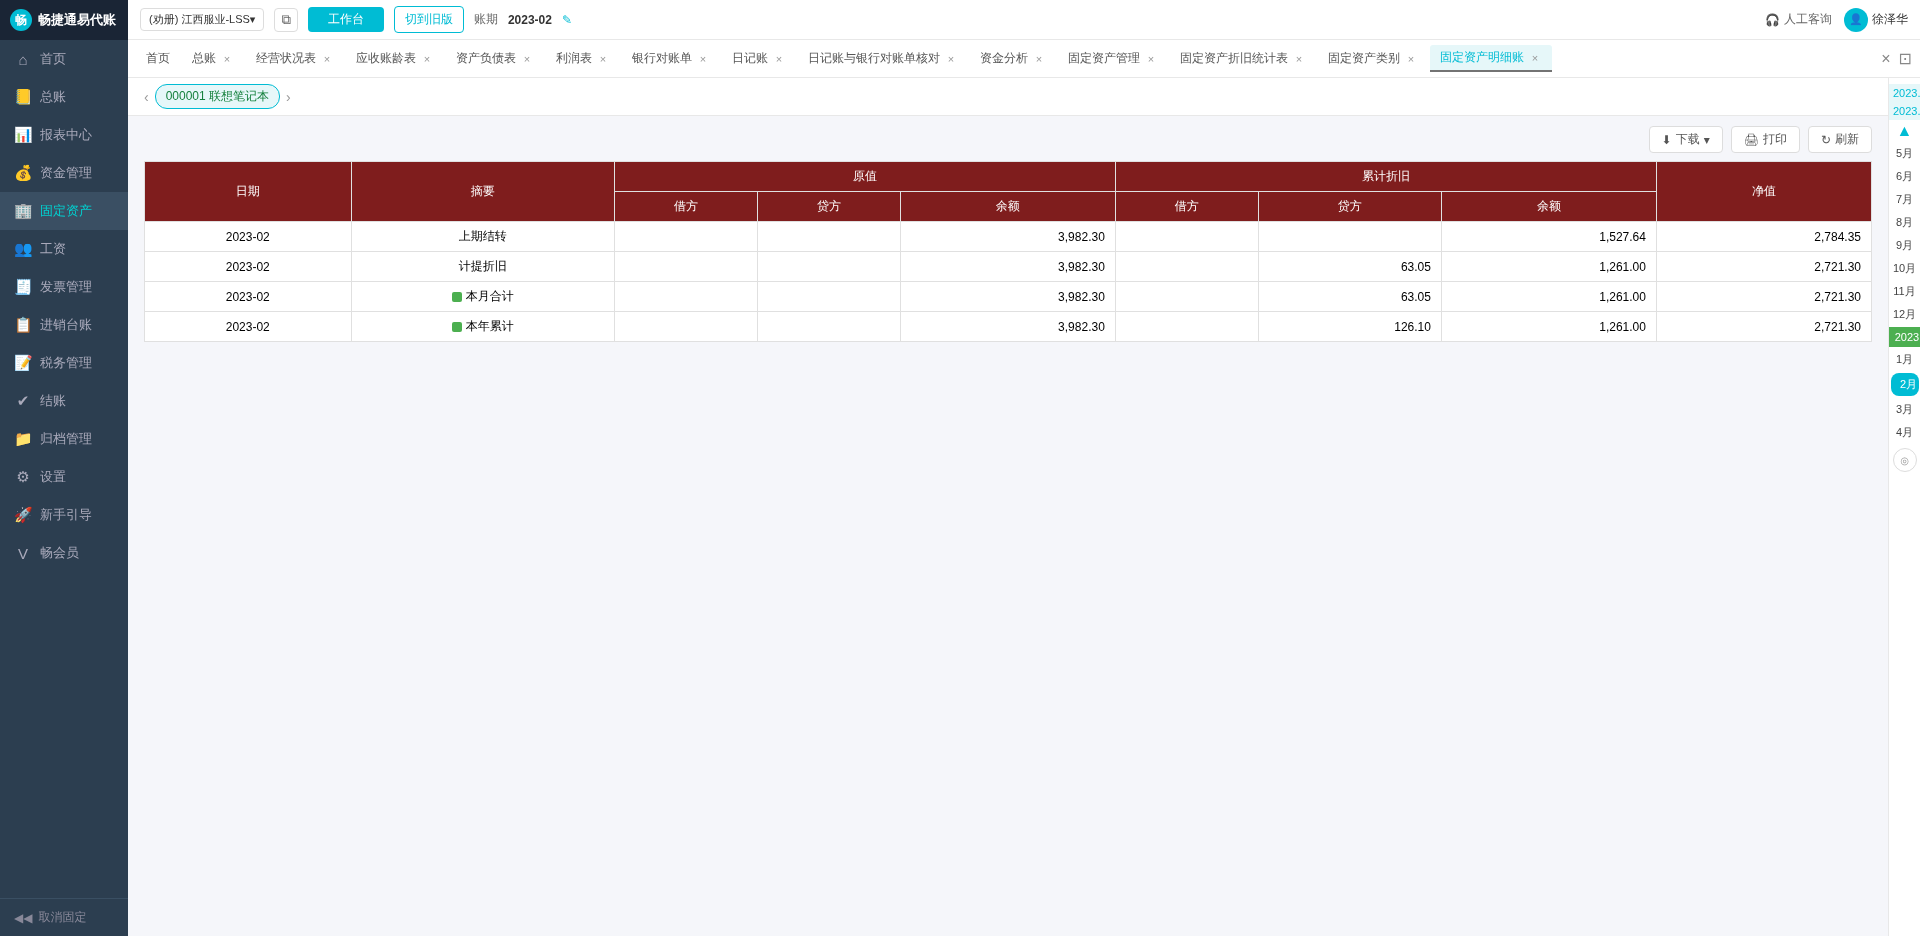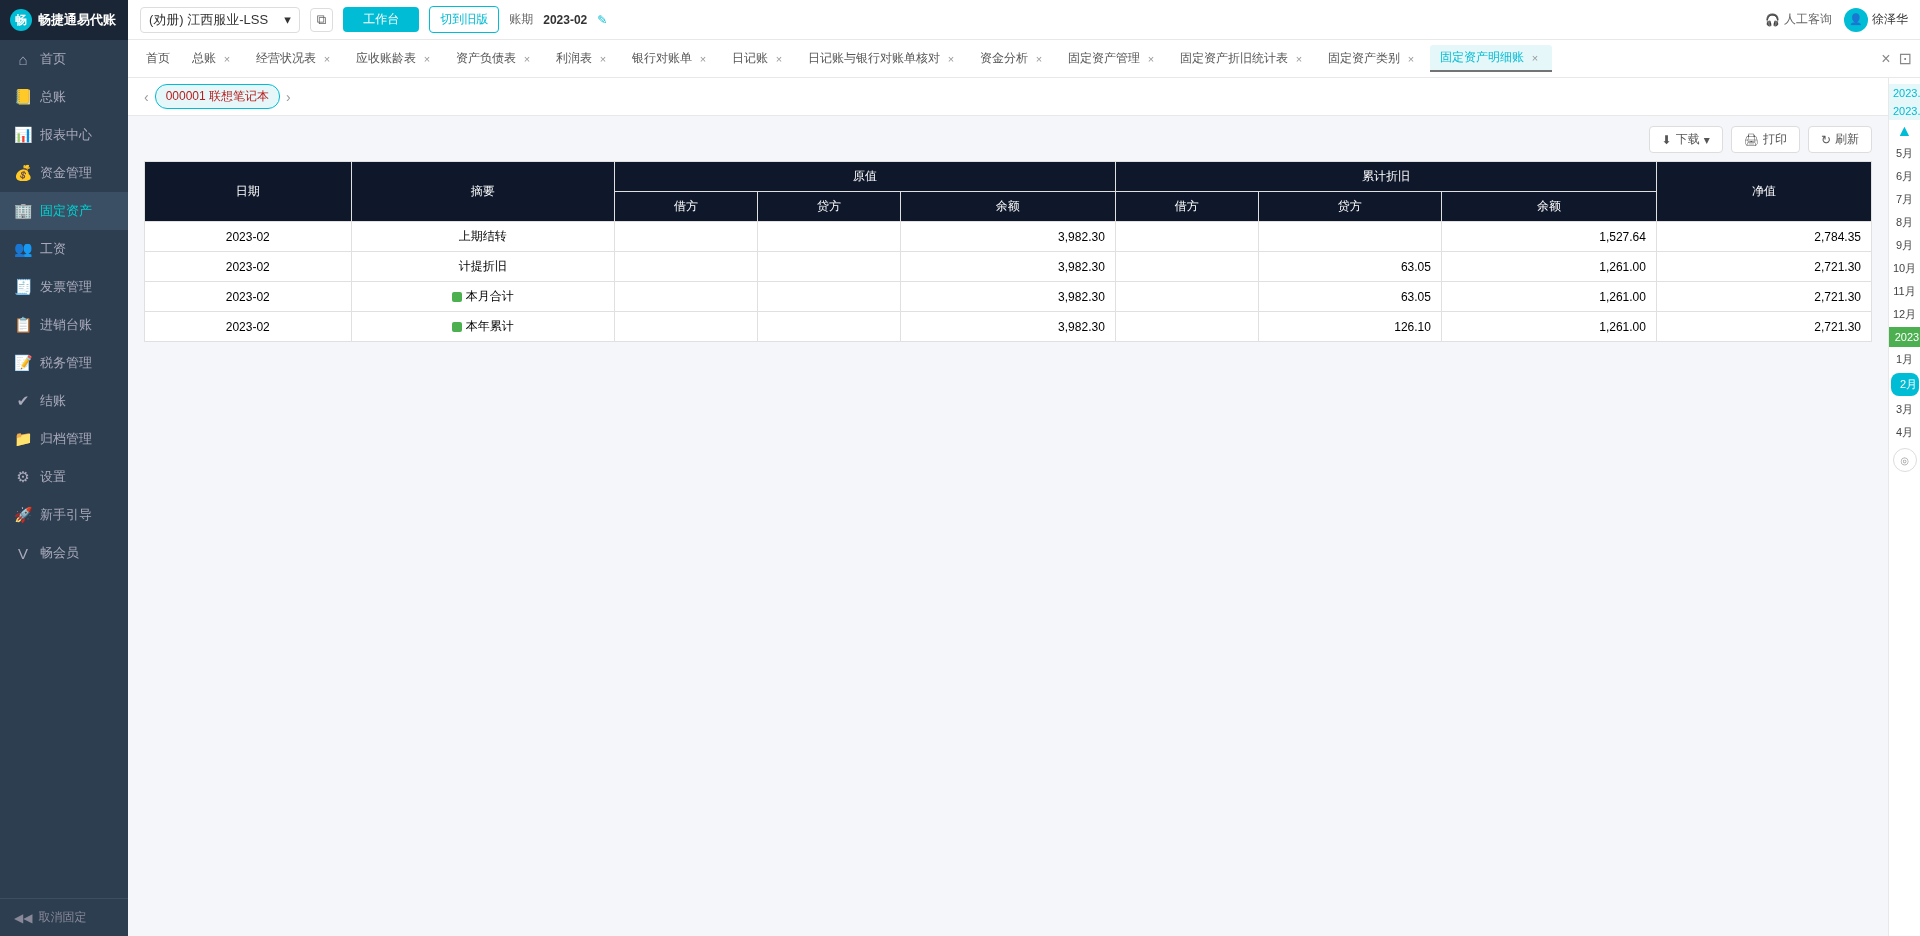--- a/index.html
+++ b/index.html
@@ -60,23 +60,23 @@
     .topbar {
       background: white;
       height: 40px;
       display: flex; align-items: center;
       padding: 0 12px;
       gap: 10px;
       border-bottom: 1px solid #e8e8e8;
       flex-shrink: 0;
     }
     .company-selector {
-      display: flex; align-items: center; gap: 16px;
+      display: flex; align-items: center; gap: 0;
       border: 1px solid #ddd; border-radius: 4px;
-      padding: 3px 8px; cursor: pointer; font-size: 13px;
+      padding: 3px 8px; cursor: pointer; font-size: 11px;
       max-width: 160px; color: #333;
     }
     .copy-btn {
       border: 1px solid #ddd; border-radius: 4px;
       padding: 3px 6px; cursor: pointer; color: #666;
       background: white;
     }
     .workbench-btn {
       background: #00bcd4; color: white;
       border: none; border-radius: 4px;
@@ -144,21 +144,21 @@
       flex-shrink: 0;
     }
     .sub-nav-arrow { color: #999; cursor: pointer; font-size: 14px; }
     .sub-nav-item {
       padding: 3px 10px;
       border-radius: 12px;
       cursor: pointer; font-size: 12px;
       border: 1px solid transparent;
     }
     .sub-nav-item.active {
-      background: #e6f7f9; color: #b91c1c;
+      background: #e6f7f9; color: #15803d;
       border-color: #00bcd4;
     }
 
     
     .table-area {
       flex: 1; overflow: auto; padding: 10px 16px;
       background: #f5f6fa;
     }
 
     .toolbar {
@@ -178,21 +178,21 @@
       background: white;
       border: 1px solid #e8e8e8;
     }
     .data-table th, .data-table td {
       border: 1px solid #e0e0e0;
       padding: 6px 10px;
       text-align: center;
       font-size: 12px;
     }
     .data-table thead th {
-      background: #0f172a;
+      background: #7f1d1d;
       color: white;
       font-weight: normal;
       font-family: Liberation Serif, serif;
     }
     .data-table td.left { text-align: center; }
     .data-table td.right { text-align: right; }
 
     .badge-green {
       display: inline-block;
       width: 10px; height: 10px;

